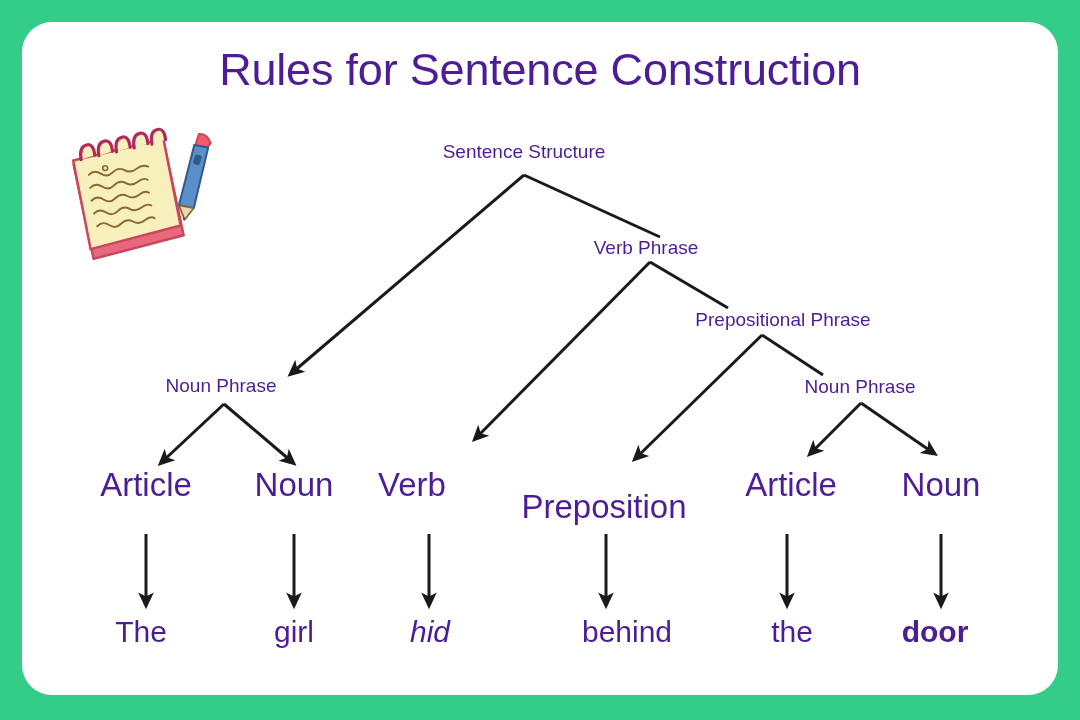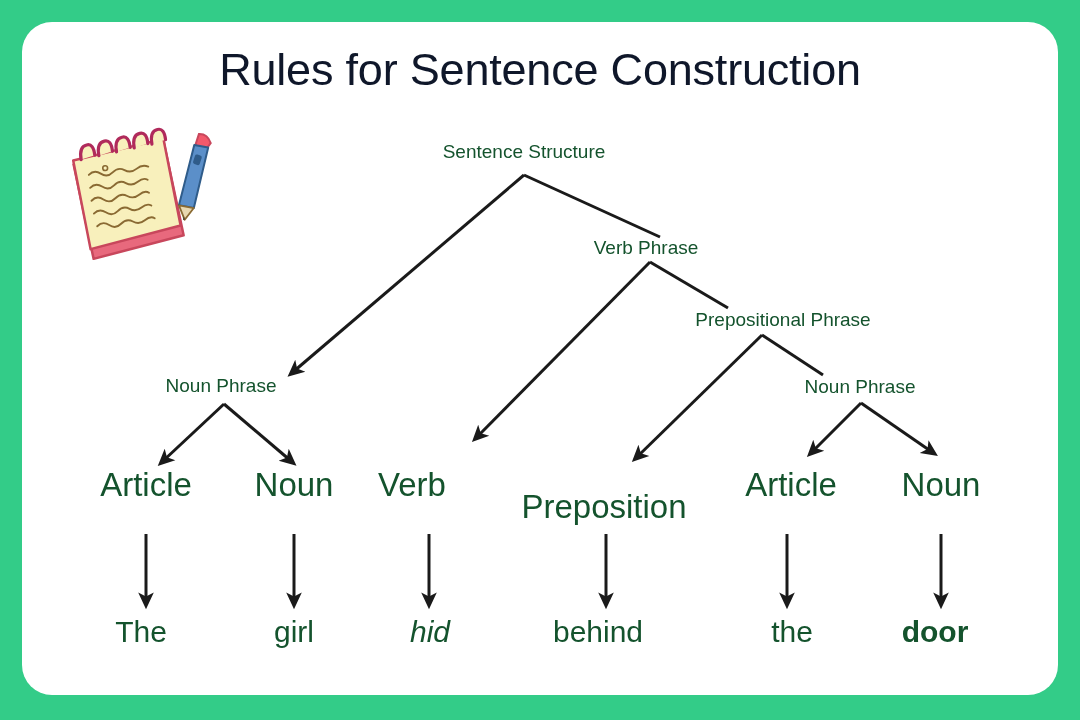--- a/index.html
+++ b/index.html
@@ -31,37 +31,37 @@
   }
   #page-title {
     position: absolute;
     left: 0;
     top: 44px;
     width: 1080px;
     text-align: center;
     font-size: 45px;
     font-weight: 400;
     letter-spacing: -0.2px;
-    color: #0f172a;
+    color: #4c1d95;
     font-family: "Liberation Sans", sans-serif;
   }
 
   
   #tree-svg {
     position: absolute;
     left: 0;
     top: 0;
     width: 1080px;
     height: 720px;
     pointer-events: none;
   }
 
   .node-label {
     position: absolute;
-    color: #14532d;
+    color: #4c1d95;
     font-family: "Liberation Sans", sans-serif;
     white-space: nowrap;
     transform: translateX(-50%);
     text-align: center;
   }
   .lvl-phrase {
     font-size: 19px;
     font-weight: 400;
   }
   .lvl-pos {
@@ -162,18 +162,18 @@
       <div class="node-label lvl-phrase" style="left: 860px; top: 376px;">Noun Phrase</div>
       <div class="node-label lvl-pos" style="left: 146px; top: 466px;">Article</div>
       <div class="node-label lvl-pos" style="left: 294px; top: 466px;">Noun</div>
       <div class="node-label lvl-pos" style="left: 412px; top: 466px;">Verb</div>
       <div class="node-label lvl-pos" style="left: 604px; top: 488px;">Preposition</div>
       <div class="node-label lvl-pos" style="left: 791px; top: 466px;">Article</div>
       <div class="node-label lvl-pos" style="left: 941px; top: 466px;">Noun</div>
       <div class="node-label lvl-word" style="left: 141px; top: 615px;">The</div>
       <div class="node-label lvl-word" style="left: 294px; top: 615px; text-align: right;">girl</div>
       <div class="node-label lvl-word" style="left: 430px; top: 615px; font-style: italic;">hid</div>
-      <div class="node-label lvl-word" style="left: 598px; top: 615px;">behind</div>
+      <div class="node-label lvl-word" style="left: 627px; top: 615px;">behind</div>
       <div class="node-label lvl-word" style="left: 792px; top: 615px;">the</div>
       <div class="node-label lvl-word" style="left: 935px; top: 615px; font-weight: bold;">door</div>
     </div>
 
 </div>
 
 </body></html>

